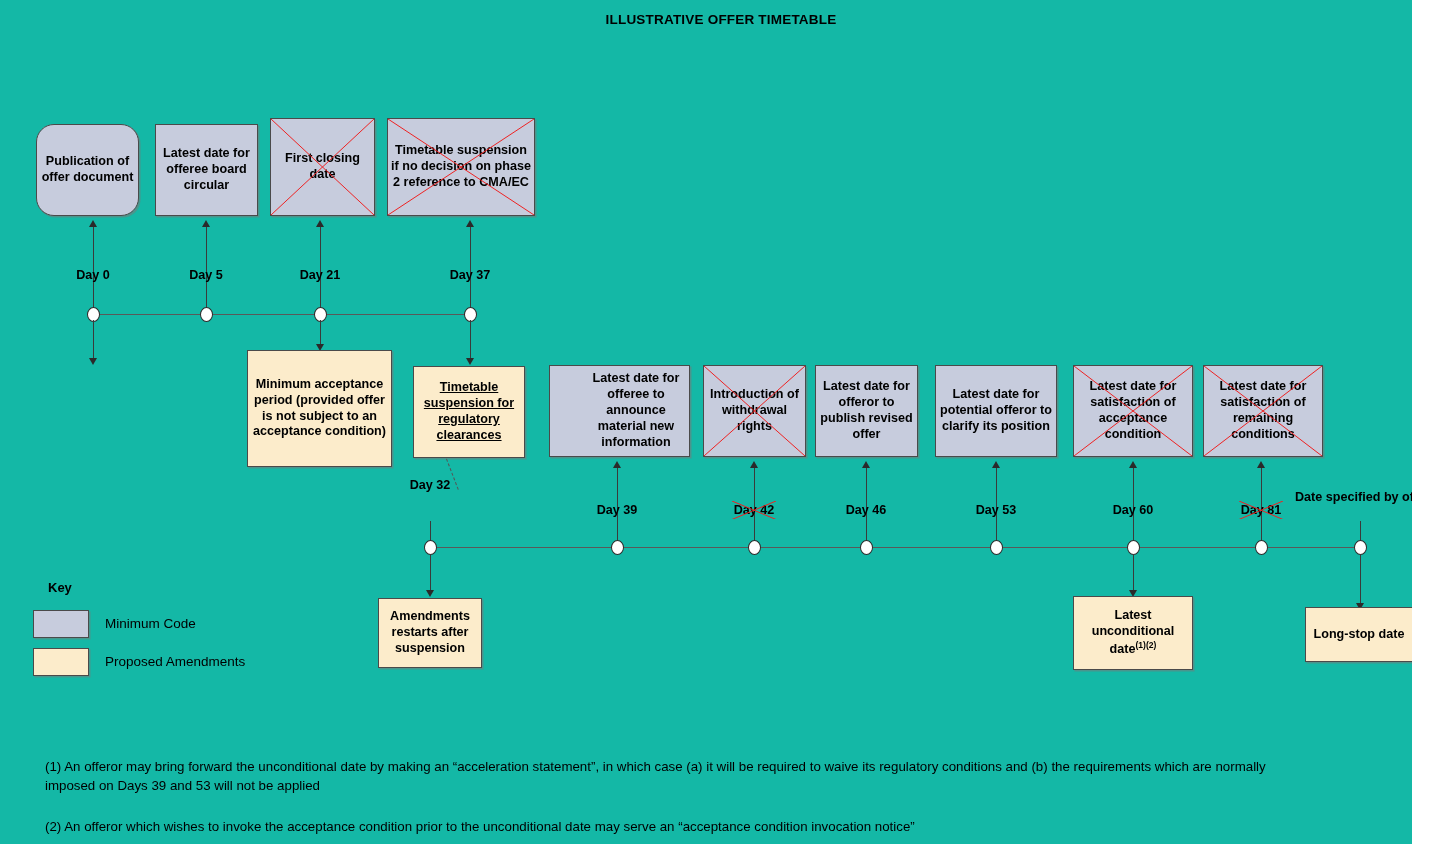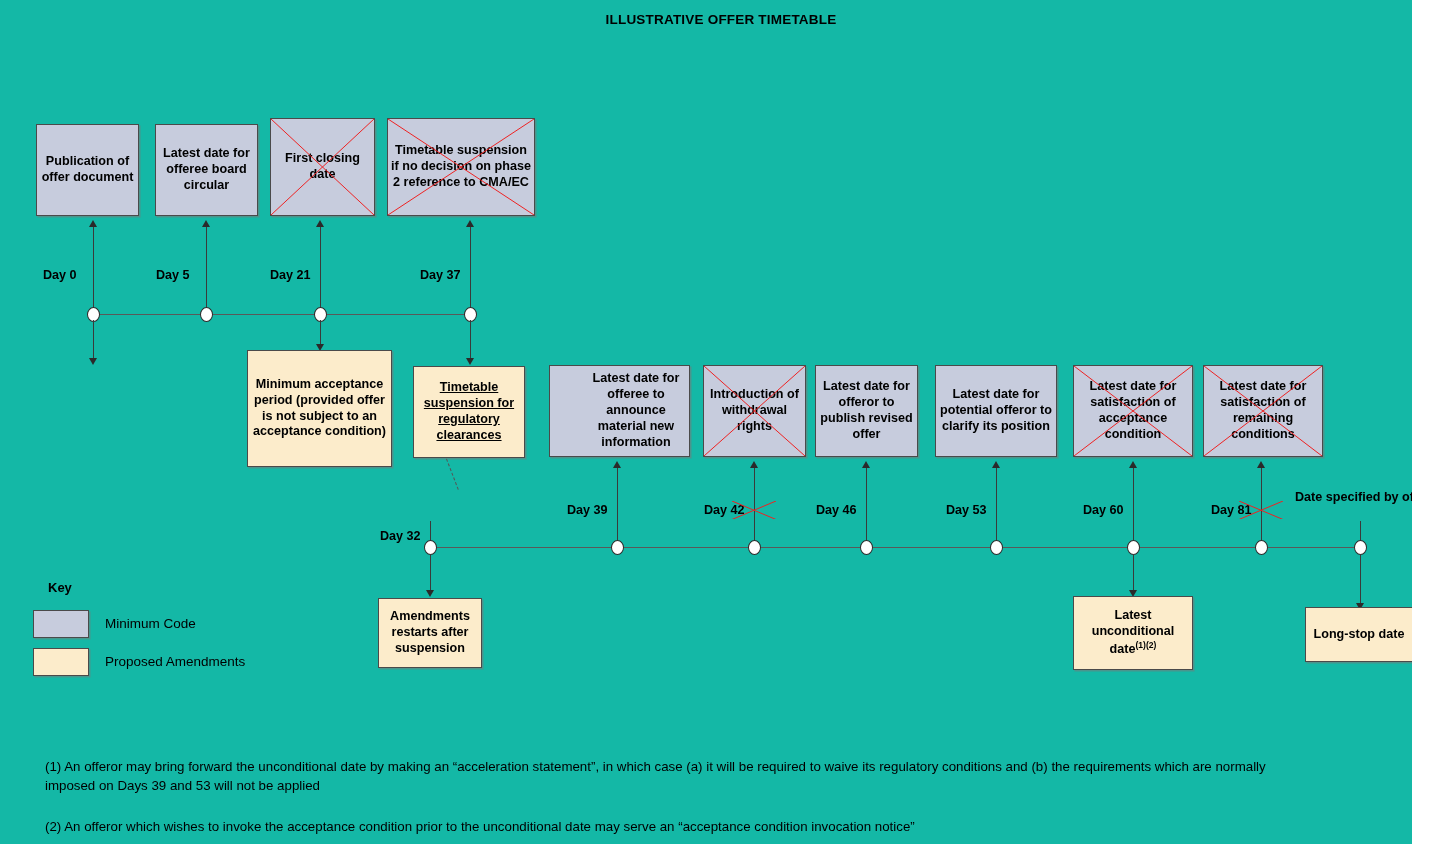--- a/index.html
+++ b/index.html
@@ -95,21 +95,21 @@
     width: 0;
     transform-origin: top left;
   }
 
   
   .day {
     position: absolute;
     font-size: 12.6px;
     font-weight: bold;
     white-space: nowrap;
-    text-align: left;
+    text-align: center;
     line-height: 1.15;
   }
   .day .strike {
     position: absolute;
     inset: -2px -3px;
     pointer-events: none;
   }
   .day .strike svg { width: 100%; height: 100%; display: block; }
 
   
@@ -140,21 +140,21 @@
   }
   sup { font-size: .68em; vertical-align: super; }
 </style>
 </head>
 <body>
 
 <div id="canvas">
 
   <div class="title">ILLUSTRATIVE OFFER TIMETABLE</div>
 
-  <div class="box existing" style="left:36px; top:124px; width:103px; height:92px;">
+  <div class="box existing" style="left:36px; top:124px; width:103px; height:92px;border-radius:18px;">
     <span class="txt">Publication of offer document</span>
   </div>
 
   <div class="box existing" style="left:155px; top:124px; width:103px; height:92px;">
     <span class="txt">Latest date for offeree board circular</span>
   </div>
 
   <div class="box existing" style="left:270px; top:118px; width:105px; height:98px;">
     <span class="txt">First closing date</span>
     <span class="cross">
@@ -274,21 +274,21 @@
   <div class="arrow-up" style="left:749.5px; top:461px;"></div>
   <div class="vline" style="left:866px;  top:465px; height:76px;"></div>
   <div class="arrow-up" style="left:861.5px; top:461px;"></div>
   <div class="vline" style="left:996px;  top:465px; height:76px;"></div>
   <div class="arrow-up" style="left:991.5px; top:461px;"></div>
   <div class="vline" style="left:1133px; top:465px; height:76px;"></div>
   <div class="arrow-up" style="left:1128.5px; top:461px;"></div>
   <div class="vline" style="left:1261px; top:465px; height:76px;"></div>
   <div class="arrow-up" style="left:1256.5px; top:461px;"></div>
 
-  <div class="day" style="left:380px; top:529px; width:100px;">
+  <div class="day" style="left:380px; top:478px; width:100px;">
     <span>Day 32</span>
   </div>
   <div class="day" style="left:567px; top:503px; width:100px;">
     <span>Day 39</span>
   </div>
   <div class="day" style="left:704px; top:503px; width:100px;">
     <span>Day 42</span>
     <span class="strike" style="left:28px; right:28px;">
       <svg viewBox="0 0 100 100" preserveAspectRatio="none">
         <line x1="0" y1="0" x2="100" y2="100" stroke="#ee2222" stroke-width="1" vector-effect="non-scaling-stroke"></line>

